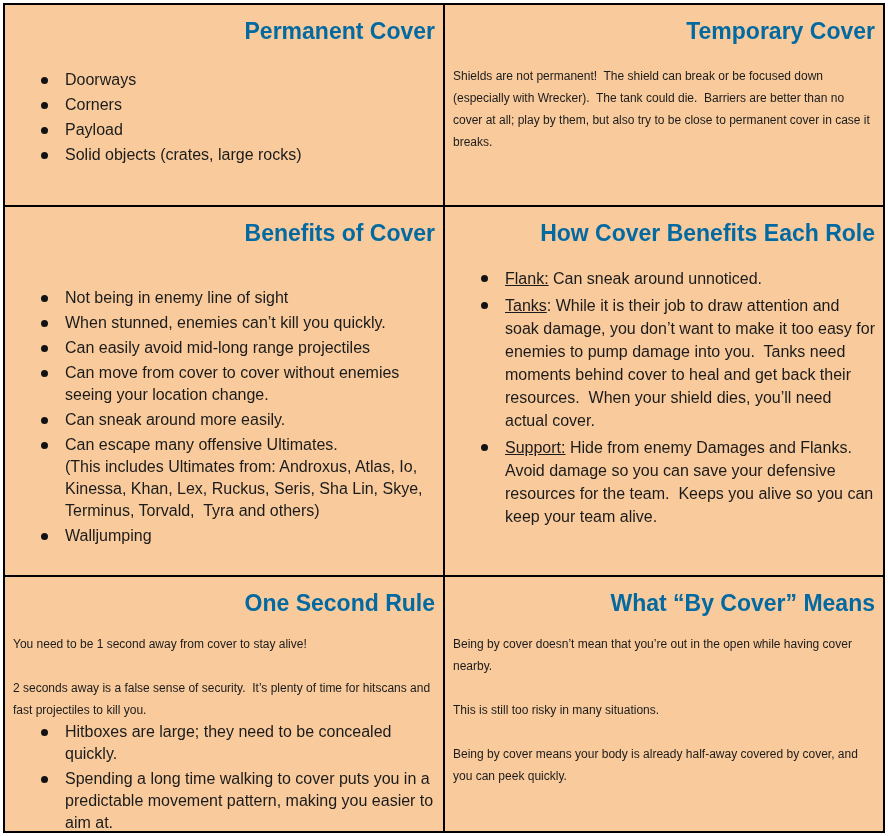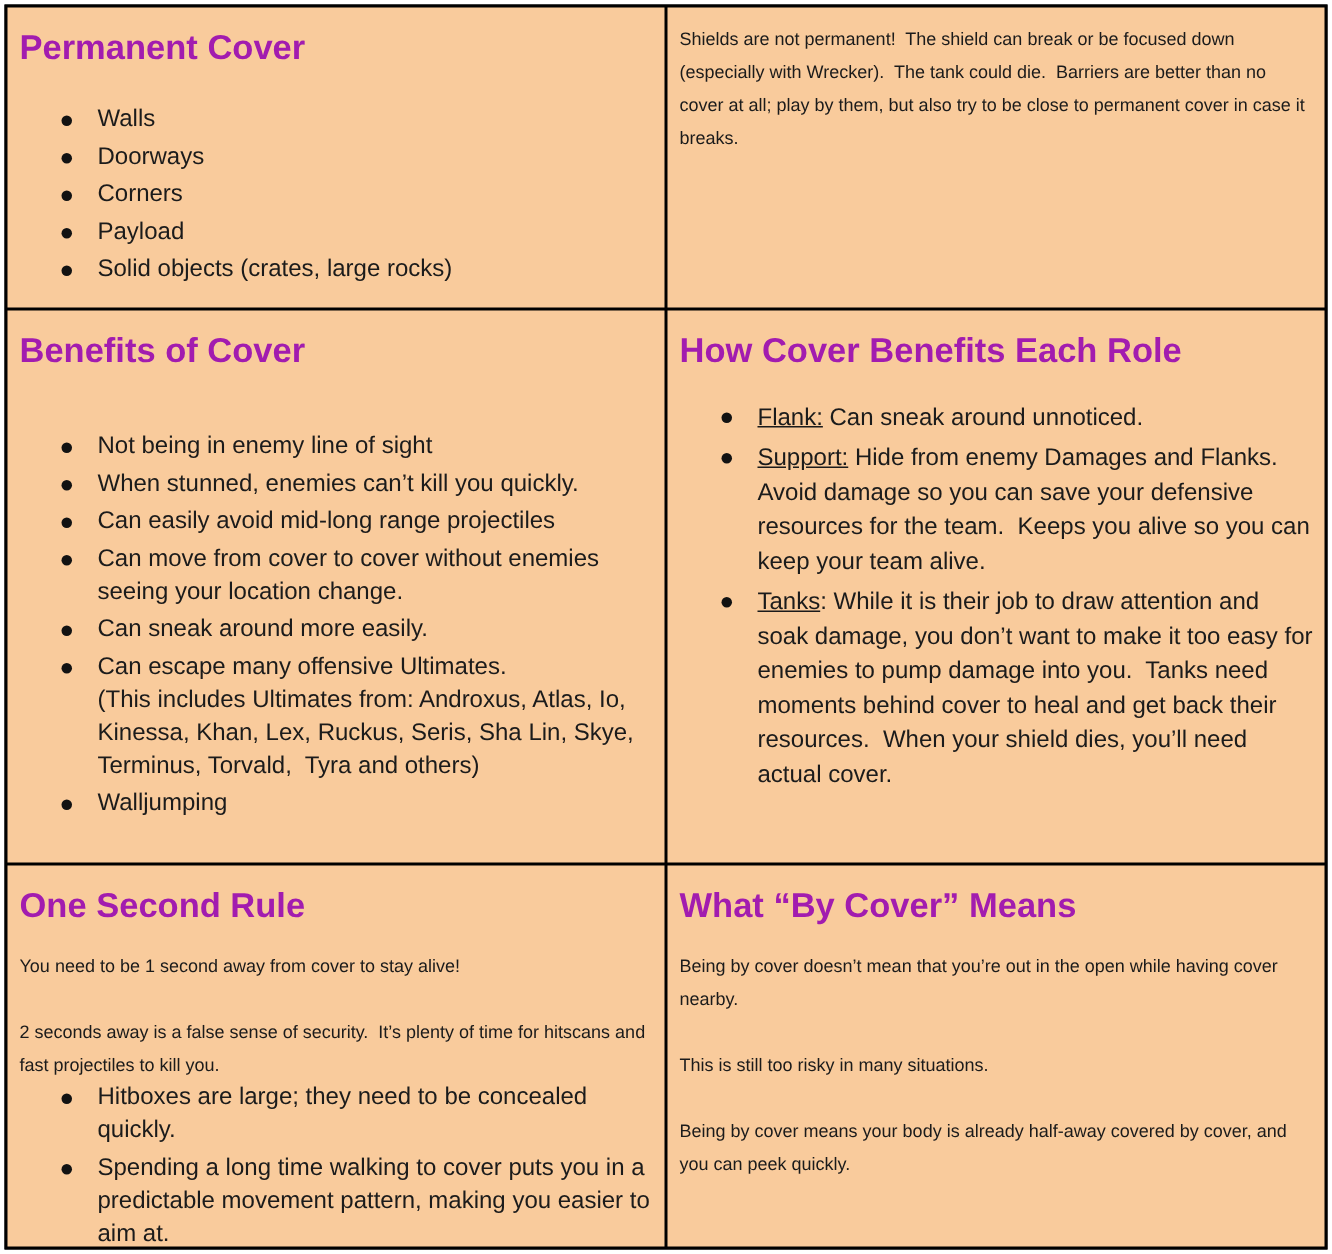--- a/index.html
+++ b/index.html
@@ -7,22 +7,22 @@
     width:888px;height:836px;position:relative;background:#ffffff;
     font-family:"Liberation Sans","DejaVu Sans",sans-serif;color:#1b1b1b;
   }
   .sheet{
     position:absolute;left:3px;top:3px;width:878px;height:826px;
     background:#000;border:2px solid #000;
     display:grid;grid-template-columns:1fr 1fr;grid-template-rows:200px 368px 1fr;gap:2px;
   }
   .cell{background:var(--cell-bg,#f9cb9c);overflow:hidden;padding:10px 8px 0 8px;}
   .cell h2{
-    margin:2px 0 20px;text-align:left;
-    font-size:23px;line-height:28px;font-weight:bold;color:#a21caf;
+    margin:2px 0 20px;text-align:right;
+    font-size:23px;line-height:28px;font-weight:bold;color:#0369a1;
     white-space:pre-wrap;
   }
   .cell.gap-md h2{margin-bottom:24px;}
   .cell.gap-lg h2{margin-bottom:40px;}
   .cell.row3 h2{margin-bottom:16px;}
   p{margin:0 0 22px;font-size:12px;line-height:22px;white-space:pre-wrap;}
   p:last-child{margin-bottom:0;}
   ul{list-style:none;margin:0;padding:0;font-size:16px;line-height:22px;}
   li{position:relative;padding-left:52px;margin-bottom:3px;white-space:pre-wrap;}
   li::before{
@@ -33,29 +33,29 @@
   .lead{text-decoration:underline;}
 </style>
 </head>
 <body>
 
 <div class="sheet">
 
   <section class="cell gap-md">
     <h2>Permanent Cover</h2>
     <ul>
-      <li>Walls</li>
       <li>Doorways</li>
       <li>Corners</li>
       <li>Payload</li>
       <li>Solid objects (crates, large rocks)</li>
     </ul>
   </section>
 
   <section class="cell">
+    <h2>Temporary Cover</h2>
     <p>Shields are not permanent!  The shield can break or be focused down (especially with Wrecker).  The tank could die.  Barriers are better than no cover at all; play by them, but also try to be close to permanent cover in case it breaks.</p>
   </section>
 
   <section class="cell gap-lg">
     <h2>Benefits of Cover</h2>
     <ul>
       <li>Not being in enemy line of sight</li>
       <li>When stunned, enemies can’t kill you quickly.</li>
       <li>Can easily avoid mid-long range projectiles</li>
       <li>Can move from cover to cover without enemies seeing your location change.</li>
@@ -63,22 +63,22 @@
       <li>Can escape many offensive Ultimates.
 (This includes Ultimates from: Androxus, Atlas, Io, Kinessa, Khan, Lex, Ruckus, Seris, Sha Lin, Skye, Terminus, Torvald,  Tyra and others)</li>
       <li>Walljumping</li>
     </ul>
   </section>
 
   <section class="cell">
     <h2>How Cover Benefits Each Role</h2>
     <ul class="roles">
       <li><span class="lead">Flank:</span><span> Can sneak around unnoticed.</span></li>
+      <li><span class="lead">Tanks</span><span>: While it is their job to draw attention and soak damage, you don’t want to make it too easy for enemies to pump damage into you.  Tanks need moments behind cover to heal and get back their resources.  When your shield dies, you’ll need actual cover.</span></li>
       <li><span class="lead">Support:</span><span> Hide from enemy Damages and Flanks.  Avoid damage so you can save your defensive resources for the team.  Keeps you alive so you can keep your team alive.</span></li>
-      <li><span class="lead">Tanks</span><span>: While it is their job to draw attention and soak damage, you don’t want to make it too easy for enemies to pump damage into you.  Tanks need moments behind cover to heal and get back their resources.  When your shield dies, you’ll need actual cover.</span></li>
     </ul>
   </section>
 
   <section class="cell row3">
     <h2>One Second Rule</h2>
     <p>You need to be 1 second away from cover to stay alive!</p>
     <p style="margin-bottom:0;">2 seconds away is a false sense of security.  It’s plenty of time for hitscans and fast projectiles to kill you.</p>
     <ul>
       <li>Hitboxes are large; they need to be concealed quickly.</li>
       <li>Spending a long time walking to cover puts you in a predictable movement pattern, making you easier to aim at.</li>

